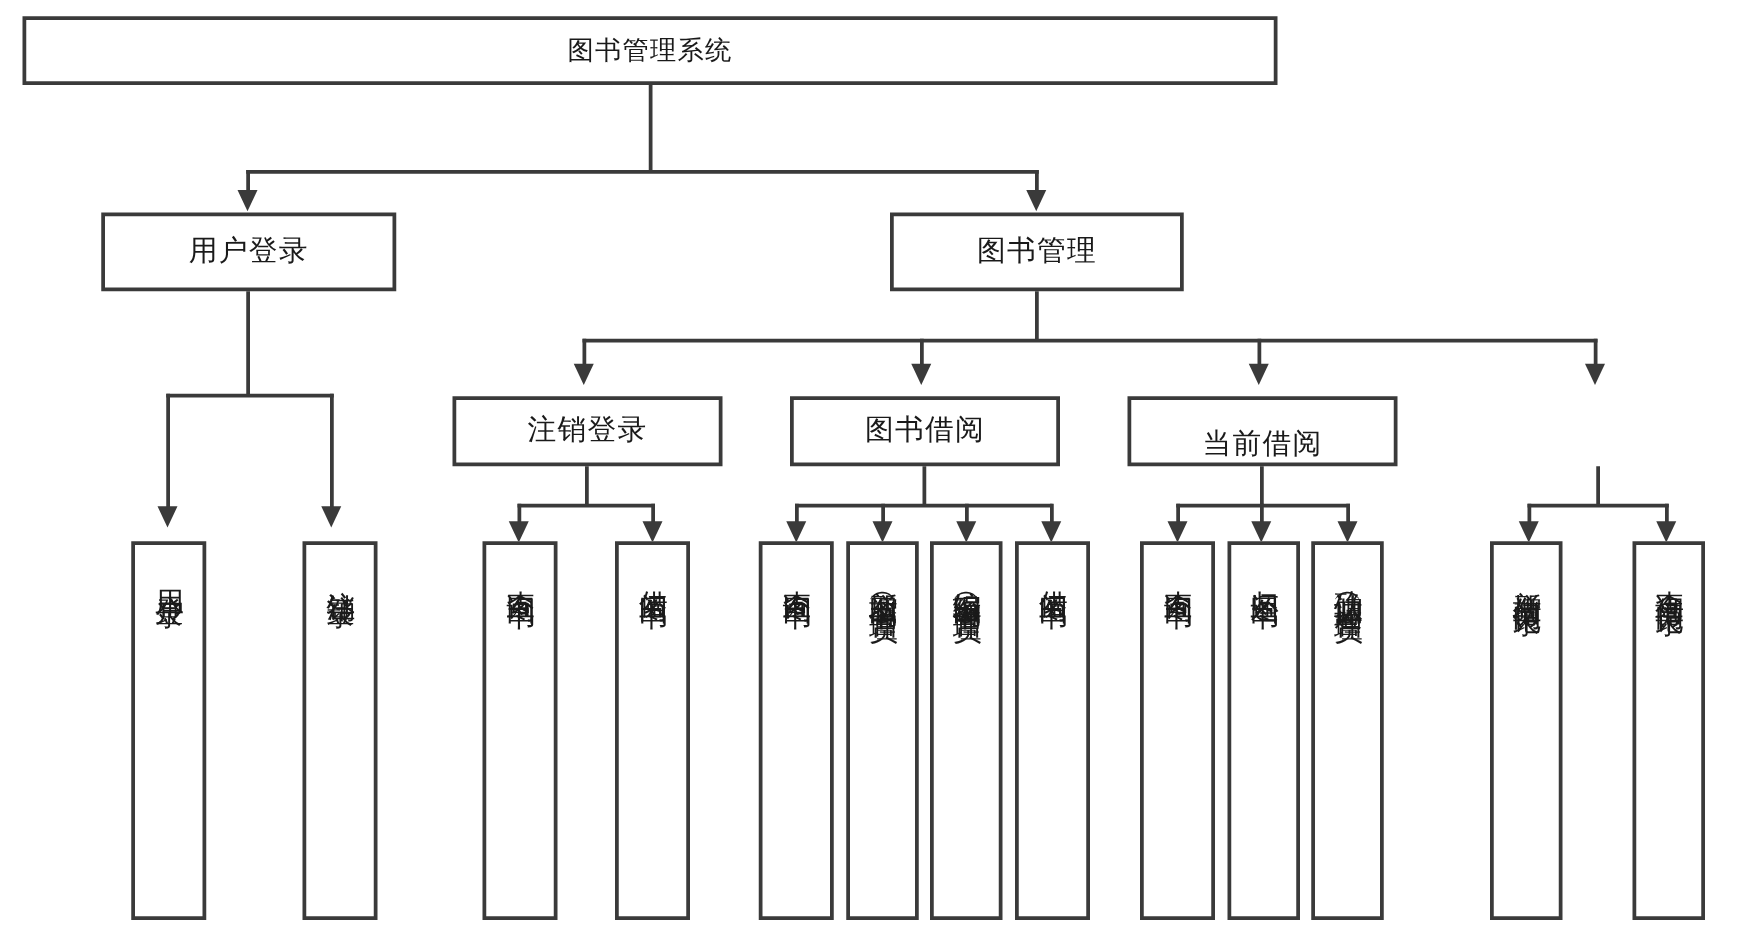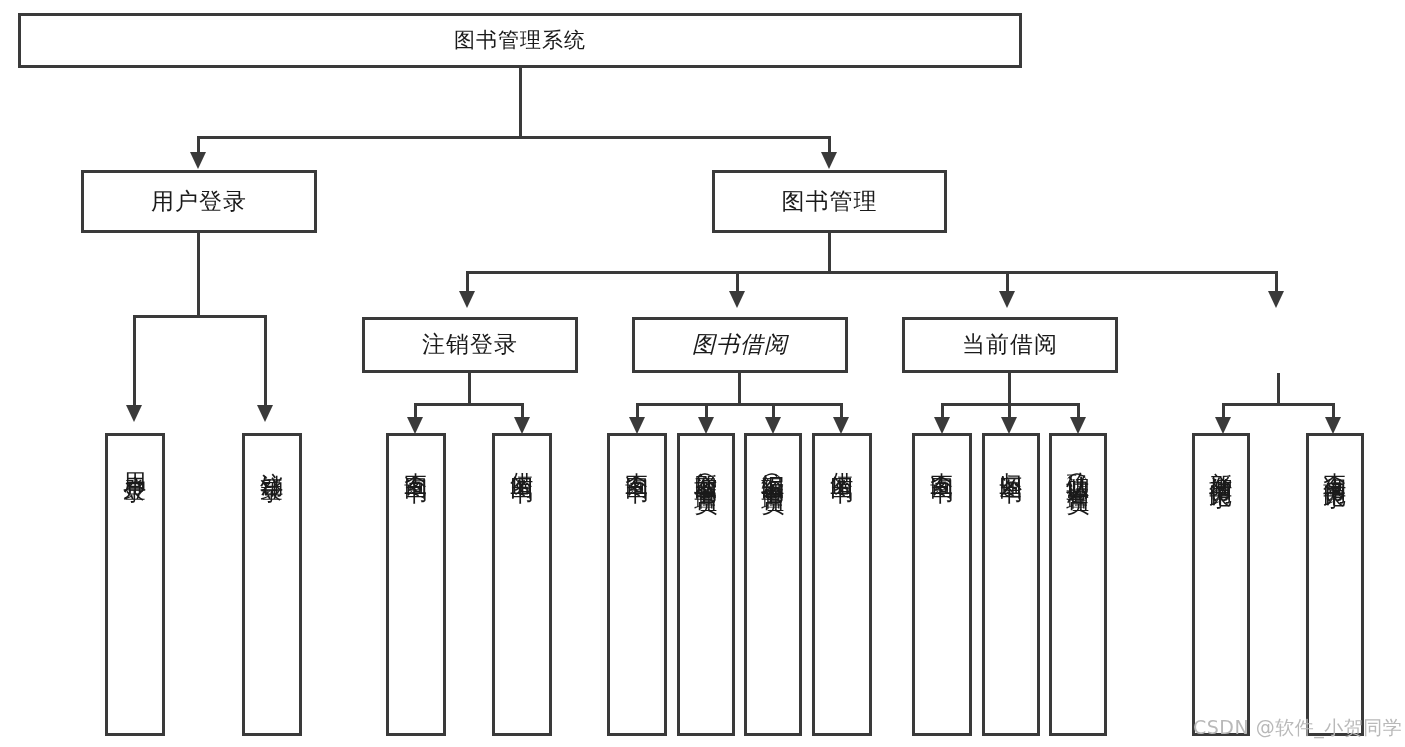--- a/index.html
+++ b/index.html
@@ -113,25 +113,25 @@
   <div class="arrow" style="left:729px; top:291px;"></div>
   <div class="edge v" style="left:1006px; top:271px; width:3px; height:25px;"></div>
   <div class="arrow" style="left:999px; top:291px;"></div>
   <div class="edge v" style="left:1275px; top:271px; width:3px; height:25px;"></div>
   <div class="arrow" style="left:1268px; top:291px;"></div>
 
   <div class="node horiz" style="left:362px; top:317px; width:216px; height:56px;">
     <span>注销登录</span>
   </div>
 
-  <div class="node horiz" style="left:632px; top:317px; width:216px; height:56px;font-style:italic;">
+  <div class="node horiz" style="left:632px; top:317px; width:216px; height:56px;">
     <span>图书借阅</span>
   </div>
 
-  <div class="node horiz" style="left:902px; top:317px; width:216px; height:56px;">
+  <div class="node horiz" style="left:902px; top:317px; width:216px; height:56px;align-items:flex-end;">
     <span>当前借阅</span>
   </div>
 
 
   <div class="edge v" style="left:468px; top:373px; width:3px; height:32px;"></div>
   <div class="edge h" style="left:414px; top:403px; width:110px; height:3px;"></div>
   <div class="edge v" style="left:414px; top:403px; width:3px; height:18px;"></div>
   <div class="arrow" style="left:407px; top:417px;"></div>
   <div class="edge v" style="left:521px; top:403px; width:3px; height:18px;"></div>
   <div class="arrow" style="left:514px; top:417px;"></div>
@@ -200,15 +200,14 @@
     <span class="vtext">确认归还（管理员）</span>
   </div>
 
   <div class="node leaf" style="left:1192px; top:433px; width:58px; height:303px;">
     <span class="vtext">新增借阅记录</span>
   </div>
   <div class="node leaf" style="left:1306px; top:433px; width:58px; height:303px;">
     <span class="vtext">查询借阅记录</span>
   </div>
 
-  <div class="watermark" style="left:1193px; top:715px;">CSDN @软件_小贺同学</div>
 
 </div>
 
 </body></html>

